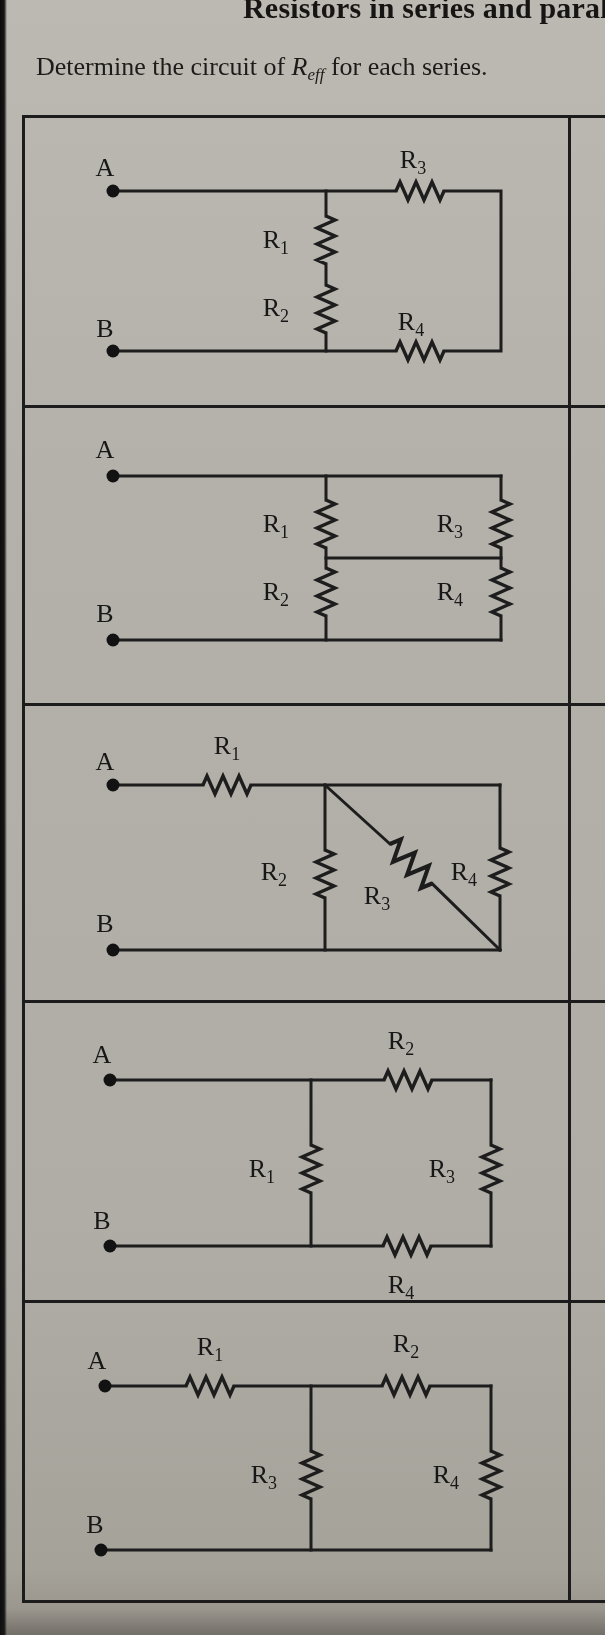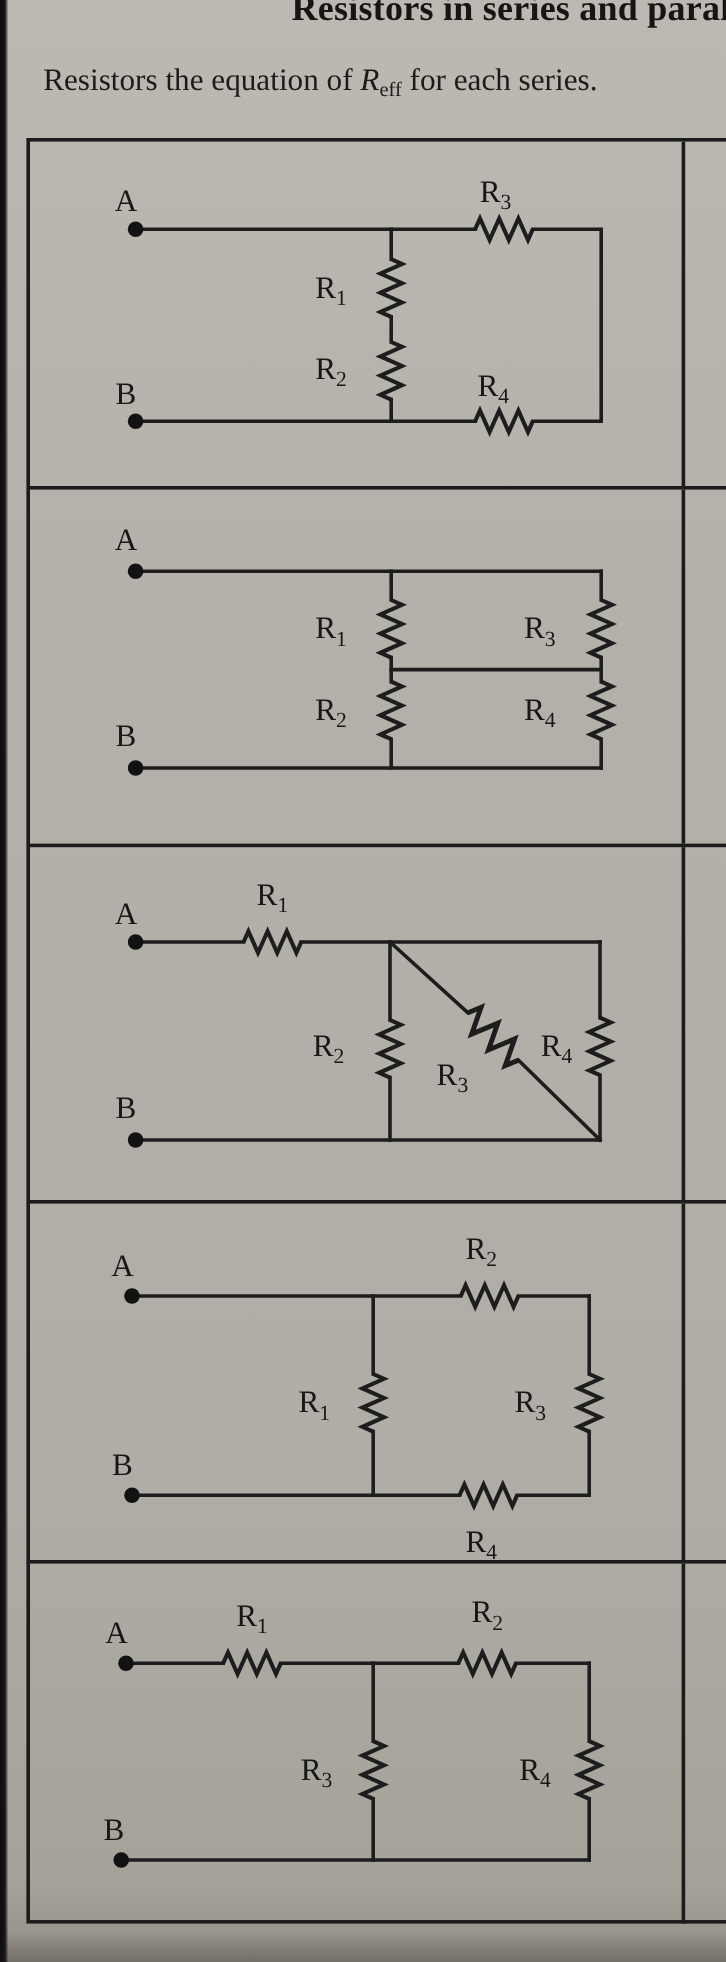--- a/index.html
+++ b/index.html
@@ -17,21 +17,21 @@
 
   .page-title{
     position:absolute;left:243px;top:-9px;white-space:nowrap;
     font-weight:bold;font-size:30px;color:#171513;letter-spacing:.2px;
   }
   .instruction{
     position:absolute;left:36px;top:52px;white-space:nowrap;
     font-size:26px;color:#1d1b19;
   }
   .instruction .rsym{font-style:italic;}
-  .instruction .rsub{font-size:17px;vertical-align:-5px;letter-spacing:0;}
+  .instruction .rsub{font-style:italic;font-size:17px;vertical-align:-5px;letter-spacing:0;}
 
   .worktable{
     position:absolute;left:22px;top:115px;width:700px;height:1488px;
     border:3px solid #1c1c1c;box-sizing:border-box;
   }
   .trow{display:flex;border-bottom:3px solid #1c1c1c;box-sizing:border-box;}
   .trow:last-child{border-bottom:none;}
   .circuit-cell{width:546px;border-right:3px solid #1c1c1c;box-sizing:border-box;position:relative;}
   .answer-cell{flex:1;}
 
@@ -41,21 +41,21 @@
   text{fill:#171717;font-family:"Liberation Serif", serif;font-size:26px;}
   .sub{font-size:18px;}
 </style>
 </head>
 <body>
 
 <div class="edge-left"></div>
 
 <div class="page-title">Resistors in series and parall</div>
 
-<div class="instruction"><span>Resistors the equation of </span><span class="rsym">R</span><span class="rsub">eff</span><span> for each series.</span></div>
+<div class="instruction"><span>Determine the circuit of </span><span class="rsym">R</span><span class="rsub">eff</span><span> for each series.</span></div>
 
 <div class="worktable">
 
   <div class="trow" style="height:290px;">
     <div class="circuit-cell">
       <svg width="543" height="287" viewBox="0 0 543 287">
         <defs>
           <polyline id="zz" points="0,0 4,-9 12,9 20,-9 28,9 36,-9 44,9 48,0" fill="none" stroke="#1d1d1d" stroke-width="3.4"></polyline>
         </defs>
         <g>

